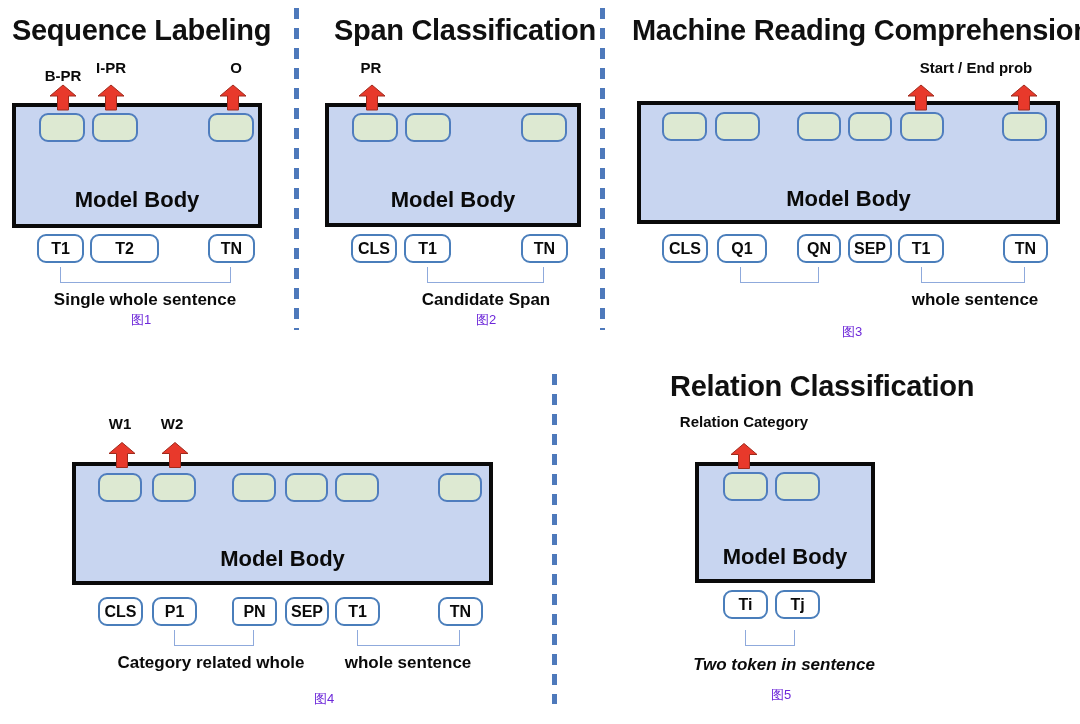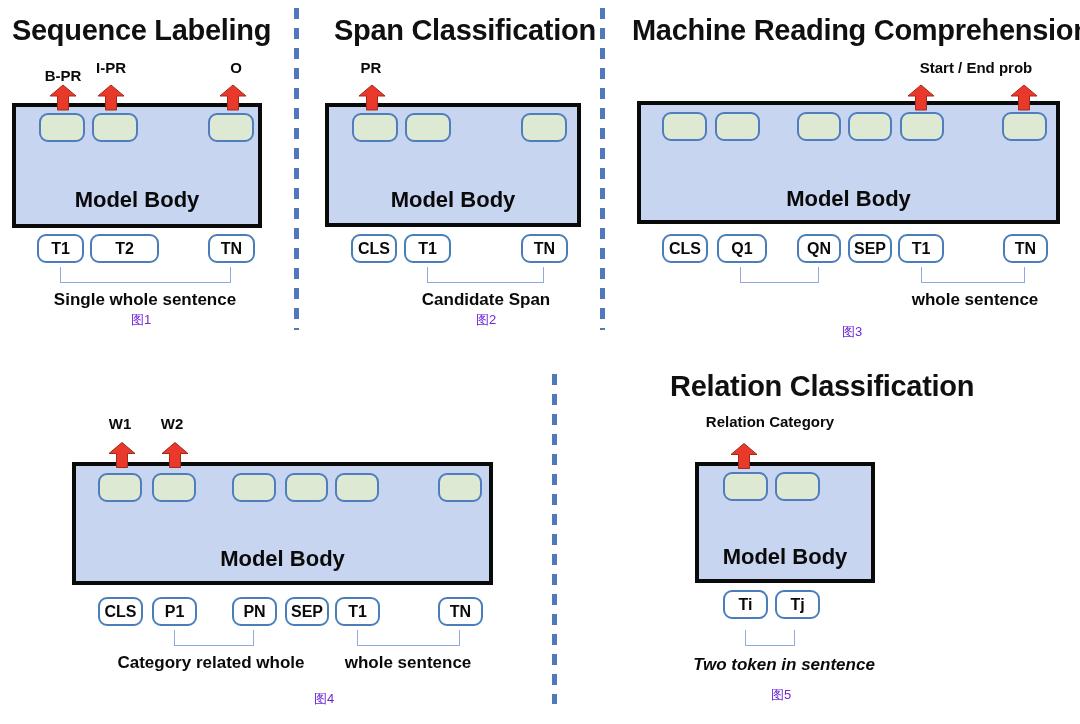--- a/index.html
+++ b/index.html
@@ -211,36 +211,36 @@
     <div class="slot" style="left:98px; top:473px; width:44px;"></div>
     <div class="slot" style="left:152px; top:473px; width:44px;"></div>
     <div class="slot" style="left:232px; top:473px; width:44px;"></div>
     <div class="slot" style="left:285px; top:473px; width:43px;"></div>
     <div class="slot" style="left:335px; top:473px; width:44px;"></div>
     <div class="slot" style="left:438px; top:473px; width:44px;"></div>
     <div class="body-label" style="left:72px; width:421px; top:516px;">Model Body</div>
 
     <div class="token" style="left:98px; top:597px; width:45px;">CLS</div>
     <div class="token" style="left:152px; top:597px; width:45px;">P1</div>
-    <div class="token" style="left:232px; top:597px; width:45px;">PN</div>
+    <div class="token" style="left:232px; top:597px; width:45px;border-radius:6px;">PN</div>
     <div class="token" style="left:285px; top:597px; width:44px;">SEP</div>
     <div class="token" style="left:335px; top:597px; width:45px;">T1</div>
     <div class="token" style="left:438px; top:597px; width:45px;">TN</div>
 
     <div class="bracket" style="left:174px; top:630px; width:80px;"></div>
     <div class="bracket" style="left:357px; top:630px; width:103px;"></div>
     <div class="cap-label" style="left:211px; top:653px;">Category related whole</div>
     <div class="cap-label" style="left:408px; top:653px;">whole sentence</div>
     <div class="fig-caption" style="left:324px; top:690px;">图4</div>
   </section>
 
   <section class="layer">
     <h2 class="title" style="left:670px; top:370px;">Relation Classification</h2>
 
-    <div class="out-label" style="left:770px; top:413px;">Relation Category</div>
+    <div class="out-label" style="left:744px; top:413px;">Relation Category</div>
 
     <svg class="arrow" style="left:729px; top:442px;" width="30" height="28" viewBox="0 0 30 27">
         <polygon points="15,1 28,12 20.5,12 20.5,26 9.5,26 9.5,12 2,12" fill="#E8392B" stroke="#A02A1C" stroke-width="1"></polygon>
       </svg>
 
     <div class="model-box" style="left:695px; top:462px; width:180px; height:121px;"></div>
     <div class="slot" style="left:723px; top:472px; width:45px;"></div>
     <div class="slot" style="left:775px; top:472px; width:45px;"></div>
     <div class="body-label" style="left:695px; width:180px; top:514px;">Model Body</div>
 

